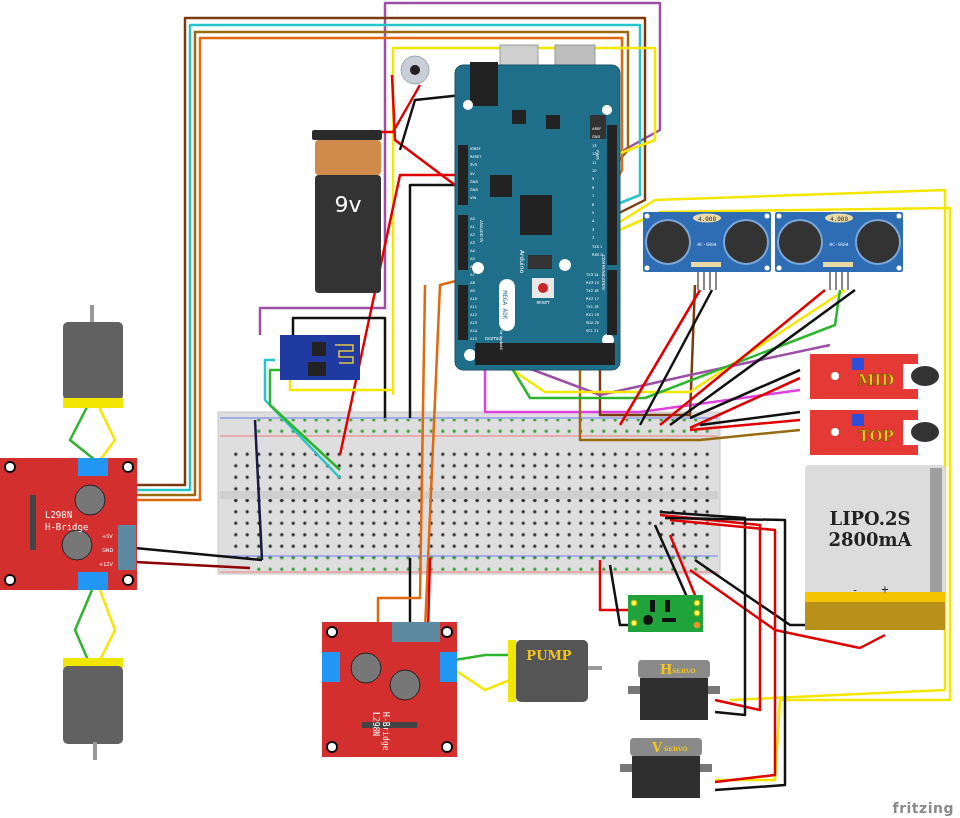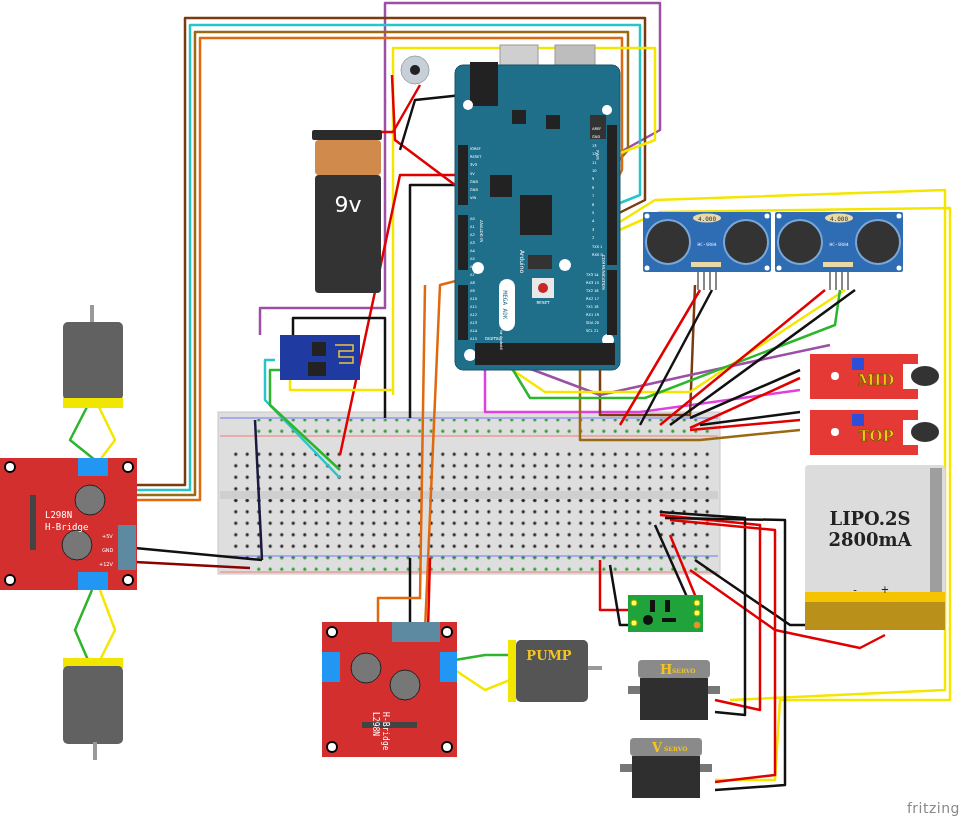--- a/index.html
+++ b/index.html
@@ -1,20 +1,20 @@
 <!DOCTYPE html>
 <html><head>
 <meta charset="utf-8">
 <style>
   html, body { margin: 0; padding: 0; background: #ffffff; }
   body { width: 960px; height: 818px; position: relative; overflow: hidden; font-family: "DejaVu Sans", sans-serif; }
   #canvas { position: absolute; left: 0; top: 0; }
   .lbl-serif { font-family: "DejaVu Serif", serif; font-weight: bold; }
   .lbl-mono { font-family: "DejaVu Sans Mono", monospace; }
-  .footer { position: absolute; right: 0; bottom: 2px; color: #8a8a8a; font-size: 14px; font-family: "DejaVu Sans", sans-serif; letter-spacing: 0.5px; }
+  .footer { position: absolute; right: 6px; bottom: 2px; color: #8a8a8a; font-size: 14px; font-family: "DejaVu Sans", sans-serif; letter-spacing: 0.5px; font-weight: bold; }
 </style>
 </head>
 <body>
 
 <svg id="canvas" width="960" height="818" viewBox="0 0 960 818" xmlns="http://www.w3.org/2000/svg">
   <defs>
     <pattern id="holes" width="11.5" height="11.5" patternUnits="userSpaceOnUse">
       <circle cx="5.75" cy="5.75" r="1.6" fill="#222"></circle>
     </pattern>
     <pattern id="railholes" width="11.5" height="11.5" patternUnits="userSpaceOnUse">

